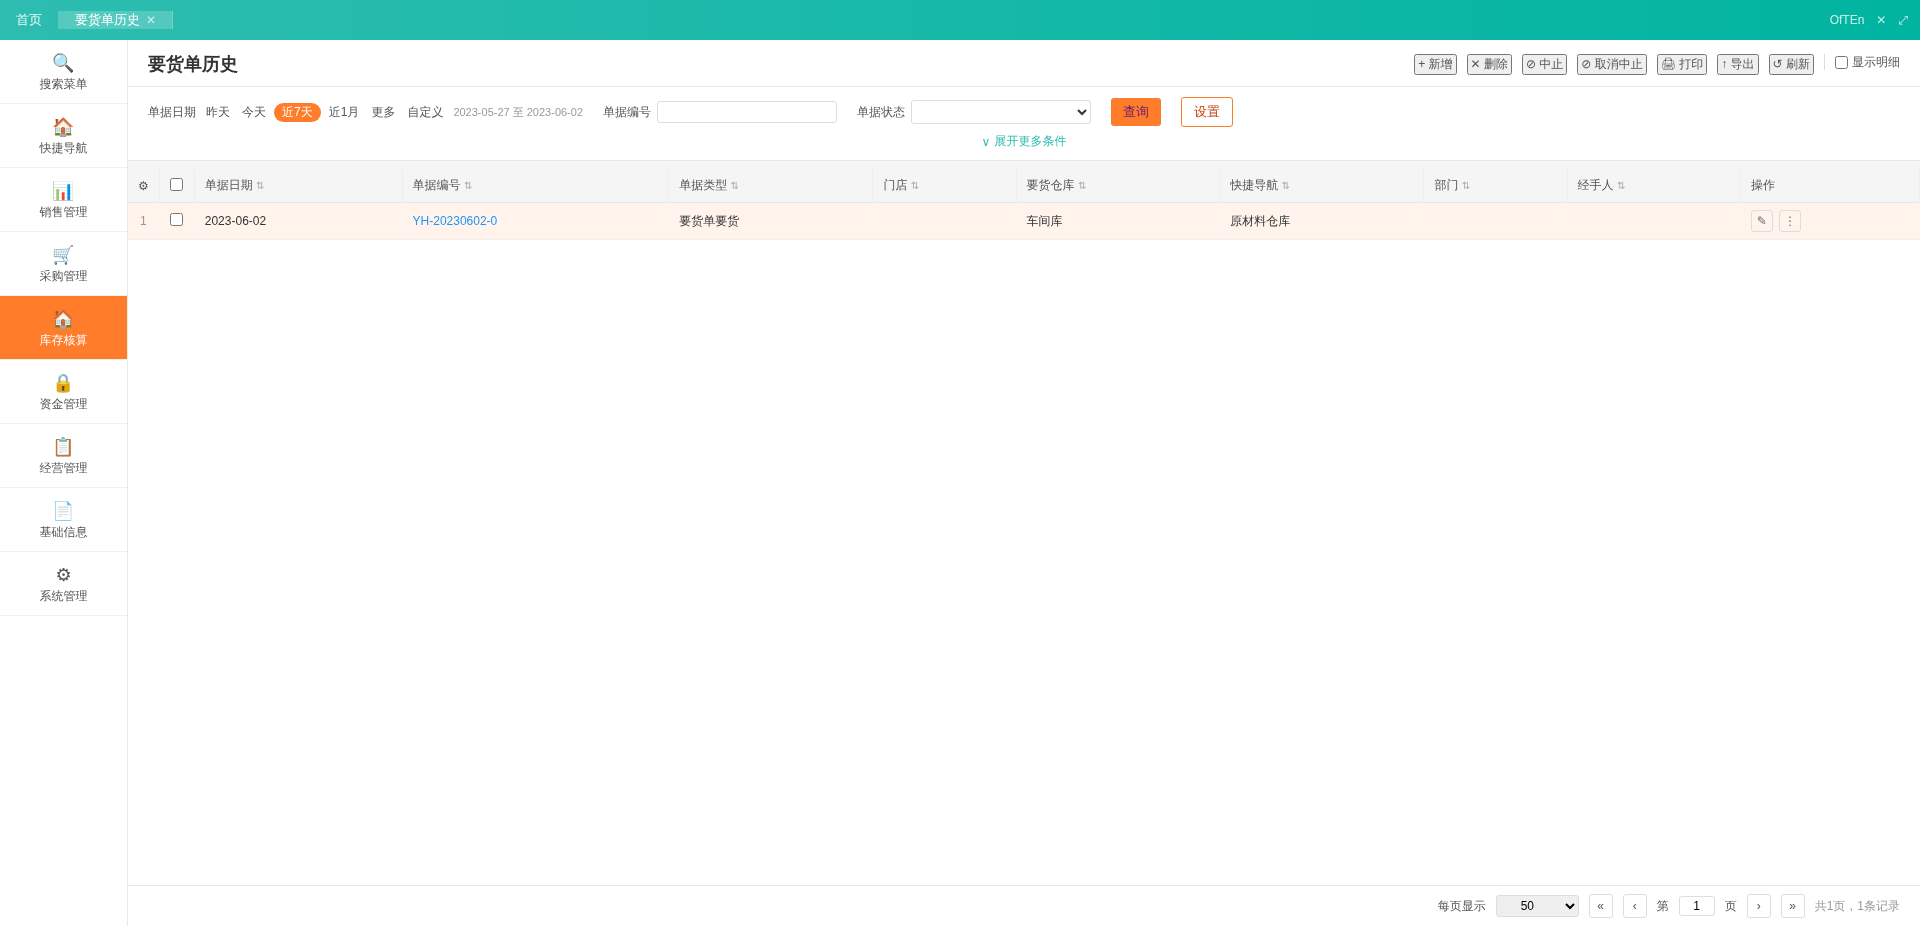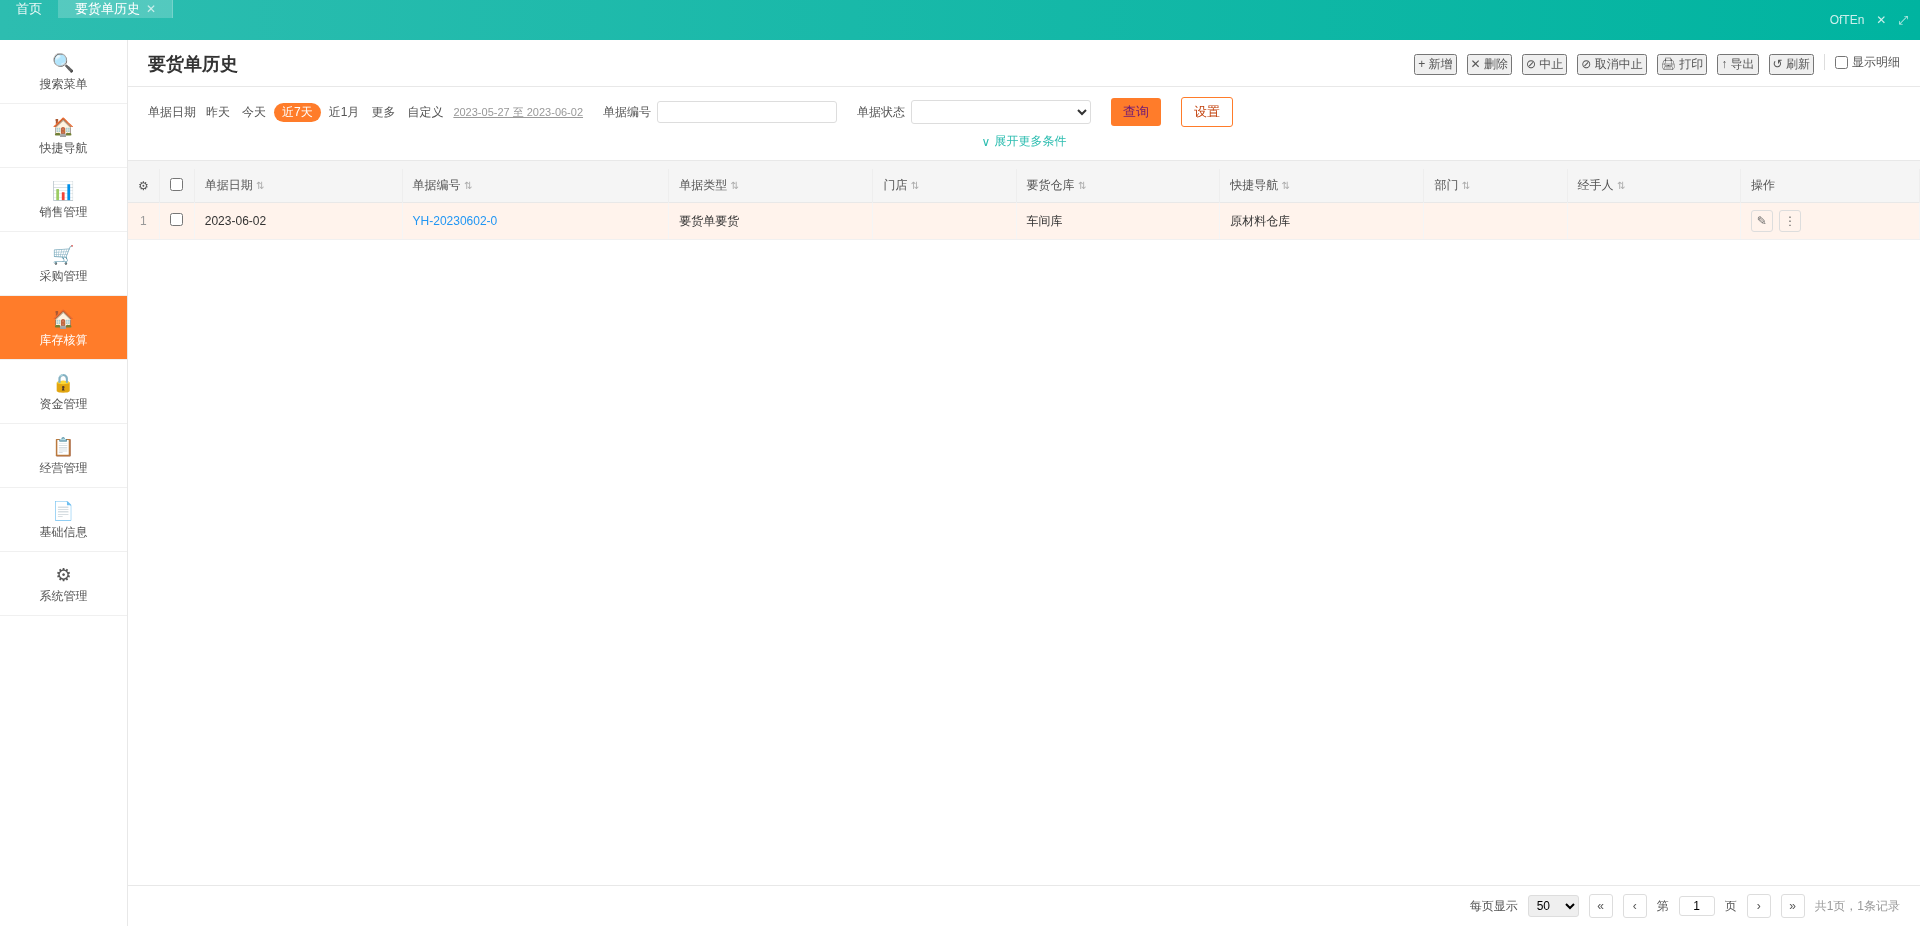--- a/index.html
+++ b/index.html
@@ -10,21 +10,21 @@
       height: 40px;
       background: linear-gradient(90deg, #2dbdb0, #00b4a0);
       display: flex;
       align-items: center;
       padding: 0 0;
       color: #fff;
       flex-shrink: 0;
     }
     .top-bar-tabs {
       display: flex;
-      align-items: flex-start;
+      align-items: center;
       height: 100%;
     }
     .top-tab {
       padding: 0 16px;
       display: flex;
       align-items: center;
       font-size: 13px;
       color: rgba(255,255,255,0.9);
       cursor: pointer;
       border-right: 1px solid rgba(255,255,255,0.2);
@@ -196,21 +196,20 @@
     }
     .date-btn.active {
       background: #ff7c2a;
       color: #fff;
       border-radius: 10px;
       padding: 1px 8px;
     }
     .date-range-text {
       font-size: 11px;
       color: #999;
-      text-decoration: underline;
     }
     .filter-input {
       border: 1px solid #ddd;
       border-radius: 3px;
       padding: 3px 8px;
       font-size: 12px;
       color: #333;
       width: 180px;
       outline: none;
     }
@@ -314,21 +313,21 @@
       align-items: center;
       justify-content: flex-end;
       gap: 10px;
       font-size: 12px;
       color: #555;
       flex-shrink: 0;
     }
     .pagination-bar select {
       border: 1px solid #ddd;
       border-radius: 3px;
-      padding: 2px 4px;
+      padding: 2px 20px;
       font-size: 12px;
     }
     .page-btn {
       width: 24px;
       height: 24px;
       border: 1px solid #ddd;
       border-radius: 3px;
       display: flex;
       align-items: center;
       justify-content: center;

